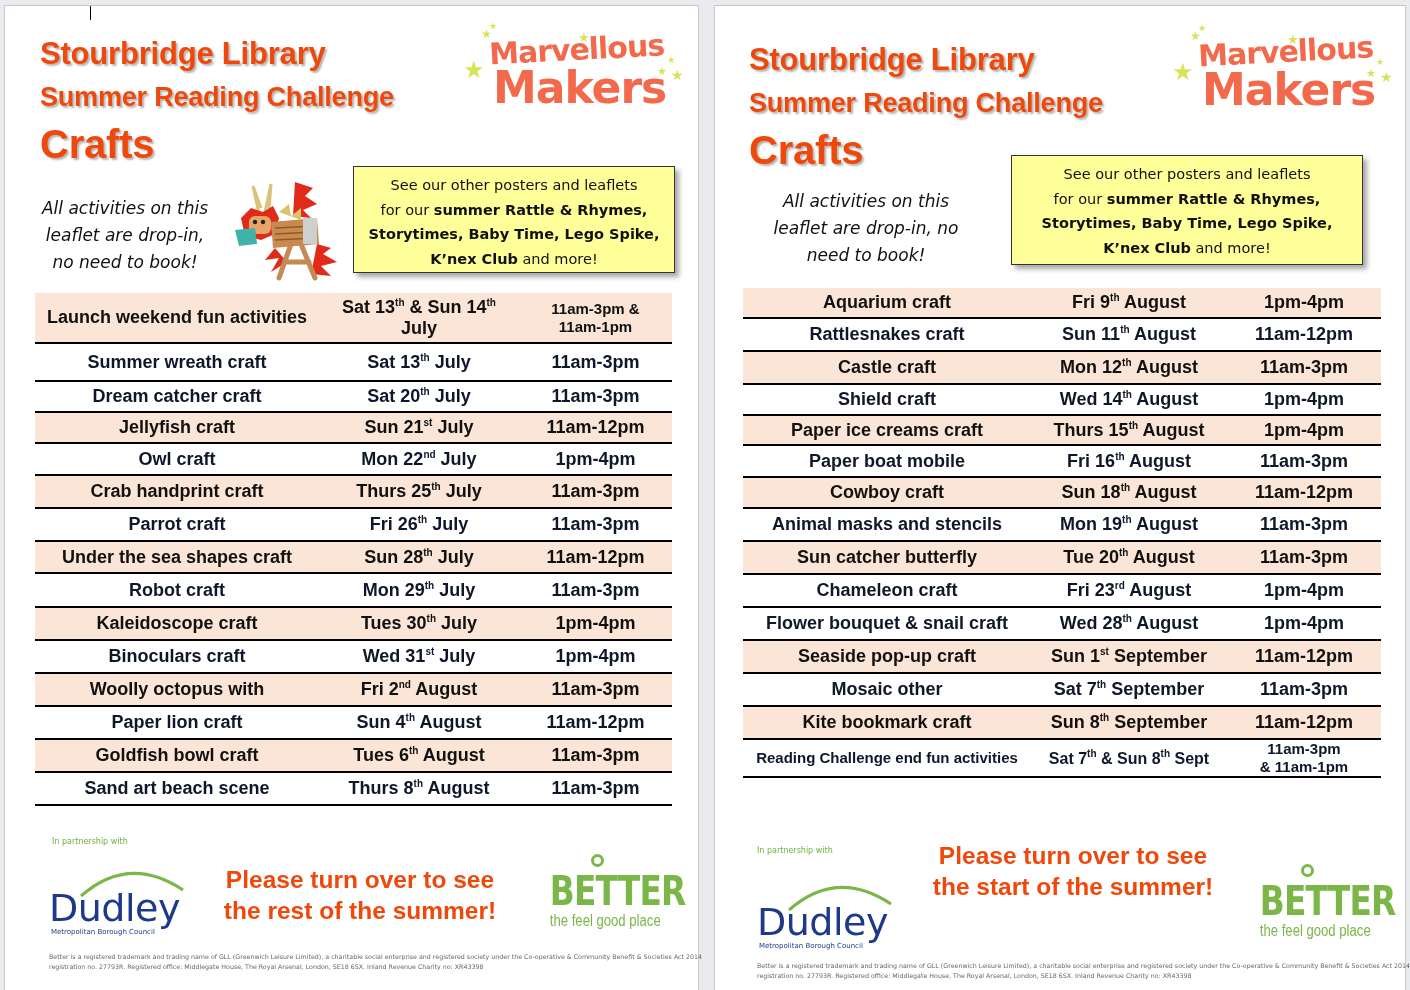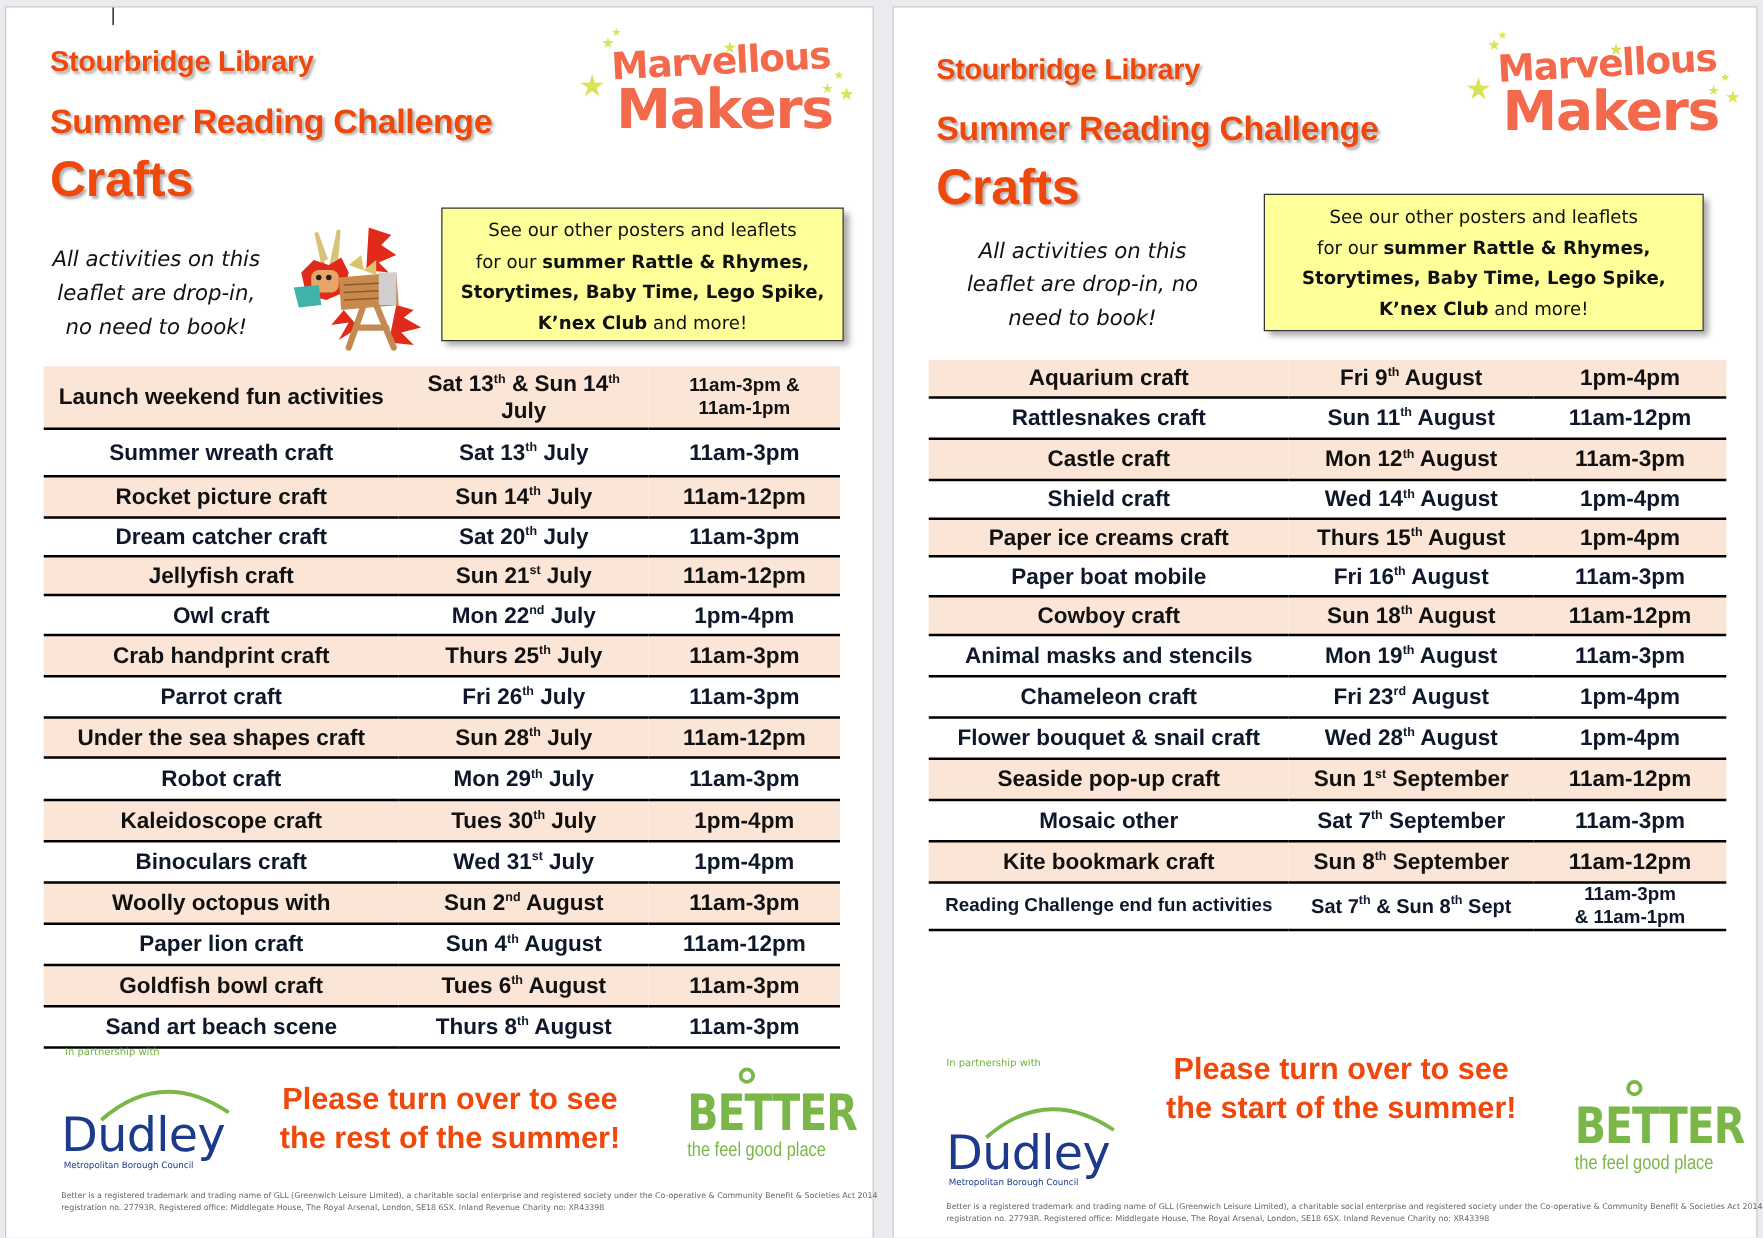--- a/index.html
+++ b/index.html
@@ -13,21 +13,21 @@
   #page1 { left: 4px; width: 695px; }
   #page2 { left: 714px; width: 692px; }
 
   .cursor { position: absolute; left: 85px; top: 0px; width: 1px; height: 14px; background: #000; }
 
   .title {
     position: absolute; color: #f0480a; font-weight: bold;
     text-shadow: 2px 2px 2px rgba(120,120,120,0.55);
     white-space: nowrap; letter-spacing: -0.2px;
   }
-  .t1 { font-size: 23px; }
+  .t1 { font-size: 31px; }
   .t2 { font-size: 27px; }
   .t3 { font-size: 40px; }
 
   .logo-mm { position: absolute; width: 205px; height: 90px; }
   .logo-mm .mm-text {
     position: absolute; color: #f26a4b; font-weight: bold; font-family: "DejaVu Sans", sans-serif;
     white-space: nowrap; letter-spacing: -1px;
   }
   .mm-l1 { left: 26px; top: 4px; font-size: 30px; transform: rotate(-3deg); }
   .mm-l2 { left: 30px; top: 34px; font-size: 44px; }
@@ -141,25 +141,20 @@
         <tr class="shade black" style="height: 50px;">
           <td class=""><span>Launch weekend fun activities</span></td>
           <td style="line-height:21px;"><span>Sat 13</span><sup>th</sup><span> &amp; Sun 14</span><sup>th</sup><br><span> July</span></td>
           <td class="small"><span>11am-3pm &amp;</span><br><span>11am-1pm</span></td>
         </tr>
         <tr class="red" style="height: 38px;">
           <td class=""><span>Summer wreath craft</span></td>
           <td><span>Sat 13</span><sup>th</sup><span> July</span></td>
           <td><span>11am-3pm</span></td>
         </tr>
-        <tr class="shade black" style="height: 33px;">
-          <td class=""><span>Rocket picture craft</span></td>
-          <td><span>Sun 14</span><sup>th</sup><span> July</span></td>
-          <td><span>11am-12pm</span></td>
-        </tr>
         <tr class="red" style="height: 31px;">
           <td class=""><span>Dream catcher craft</span></td>
           <td><span>Sat 20</span><sup>th</sup><span> July</span></td>
           <td><span>11am-3pm</span></td>
         </tr>
         <tr class="shade black" style="height: 31px;">
           <td class=""><span>Jellyfish craft</span></td>
           <td><span>Sun 21</span><sup>st</sup><span> July</span></td>
           <td><span>11am-12pm</span></td>
         </tr>
@@ -193,21 +188,21 @@
           <td><span>Tues 30</span><sup>th</sup><span> July</span></td>
           <td><span>1pm-4pm</span></td>
         </tr>
         <tr class="red" style="height: 33px;">
           <td class=""><span>Binoculars craft</span></td>
           <td><span>Wed 31</span><sup>st</sup><span> July</span></td>
           <td><span>1pm-4pm</span></td>
         </tr>
         <tr class="shade black" style="height: 33px;">
           <td class=""><span>Woolly octopus with</span></td>
-          <td><span>Sun 2</span><sup>nd</sup><span> August</span></td>
+          <td><span>Fri 2</span><sup>nd</sup><span> August</span></td>
           <td><span>11am-3pm</span></td>
         </tr>
         <tr class="red" style="height: 33px;">
           <td class=""><span>Paper lion craft</span></td>
           <td><span>Sun 4</span><sup>th</sup><span> August</span></td>
           <td><span>11am-12pm</span></td>
         </tr>
         <tr class="shade black" style="height: 33px;">
           <td class=""><span>Goldfish bowl craft</span></td>
           <td><span>Tues 6</span><sup>th</sup><span> August</span></td>
@@ -318,20 +313,25 @@
         <tr class="shade black" style="height: 31px;">
           <td class=""><span>Cowboy craft</span></td>
           <td><span>Sun 18</span><sup>th</sup><span> August</span></td>
           <td><span>11am-12pm</span></td>
         </tr>
         <tr class="red" style="height: 33px;">
           <td class=""><span>Animal masks and stencils</span></td>
           <td><span>Mon 19</span><sup>th</sup><span> August</span></td>
           <td><span>11am-3pm</span></td>
         </tr>
+        <tr class="shade black" style="height: 33px;">
+          <td class=""><span>Sun catcher butterfly</span></td>
+          <td><span>Tue 20</span><sup>th</sup><span> August</span></td>
+          <td><span>11am-3pm</span></td>
+        </tr>
         <tr class="red" style="height: 33px;">
           <td class=""><span>Chameleon craft</span></td>
           <td><span>Fri 23</span><sup>rd</sup><span> August</span></td>
           <td><span>1pm-4pm</span></td>
         </tr>
         <tr class="red" style="height: 33px;">
           <td class=""><span>Flower bouquet &amp; snail craft</span></td>
           <td><span>Wed 28</span><sup>th</sup><span> August</span></td>
           <td><span>1pm-4pm</span></td>
         </tr>

